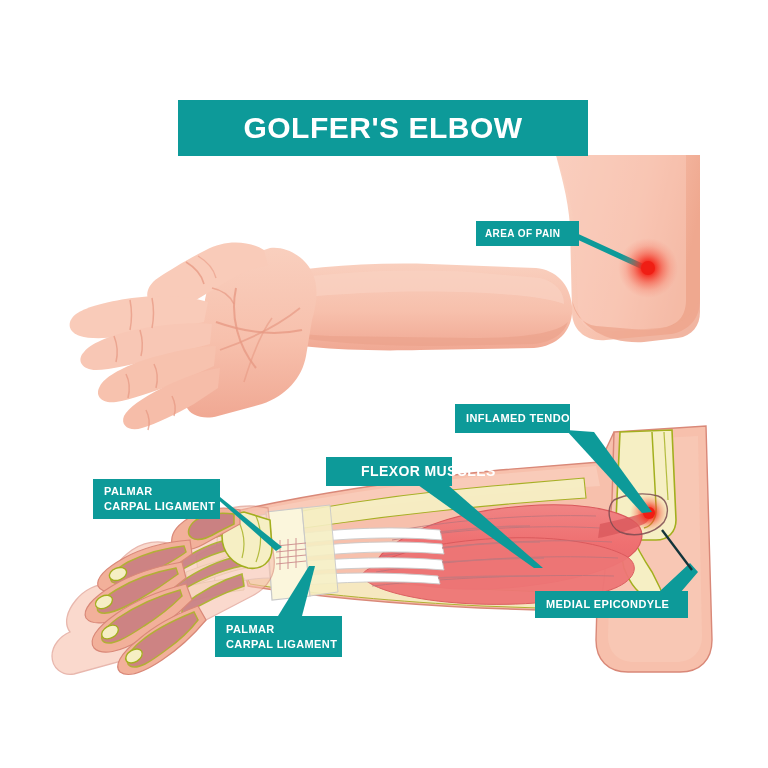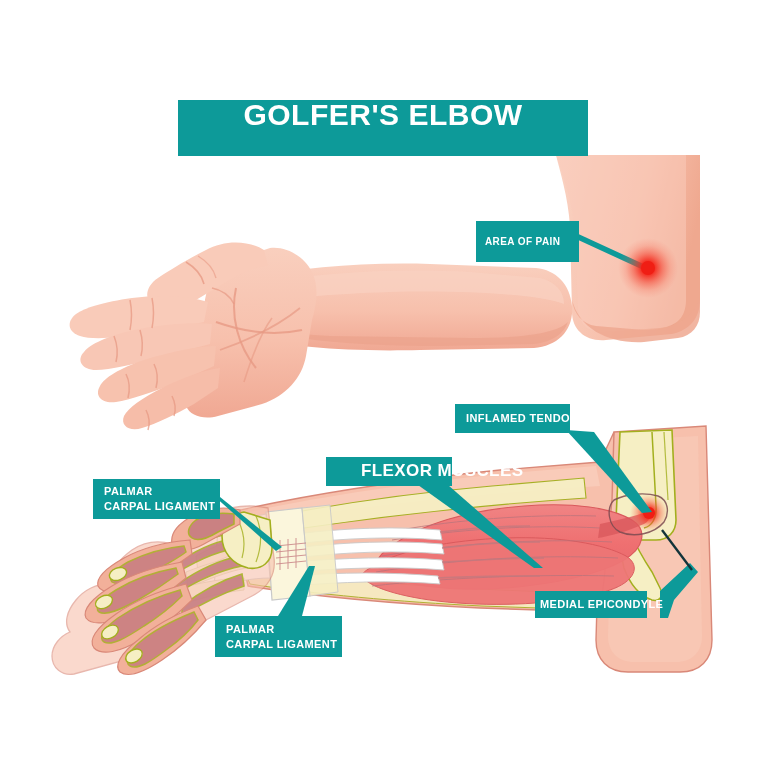--- a/index.html
+++ b/index.html
@@ -11,21 +11,21 @@
     position:relative;
   }
   #stage{position:absolute;inset:0;width:768px;height:768px;}
   #art{position:absolute;left:0;top:0;width:768px;height:768px;}
 
   
   .title-banner{
     position:absolute;
     left:178px;top:100px;width:410px;height:56px;
     background:#0D9A99;
-    display:flex;justify-content:center;
+    display:flex;align-items:center;justify-content:center;
   }
   .title-banner .title-text{
     color:#ffffff;
     font-size:30px;
     font-weight:bold;
     letter-spacing:0.5px;
     line-height:1;
     white-space:nowrap;
   }
 
@@ -37,36 +37,36 @@
     font-size:11px;
     font-weight:bold;
     letter-spacing:0.4px;
     display:flex;
     flex-direction:column;
     justify-content:center;
     box-sizing:border-box;
   }
   .label-box .ln{white-space:nowrap;line-height:1.35;}
 
-  .lb-area-pain{left:476px;top:221px;width:103px;height:41px;padding:8px 9px;}
+  .lb-area-pain{left:476px;top:221px;width:103px;height:25px;padding:8px 9px;}
   .lb-area-pain .ln{font-size:10px;}
 
   .lb-inflamed{left:455px;top:404px;width:115px;height:29px;padding:0 11px;}
   .lb-inflamed .ln{font-size:11px;}
 
   .lb-flexor{left:326px;top:457px;width:126px;height:29px;padding:0 11px;}
-  .lb-flexor .ln{font-size:17px;padding-left:24px;}
+  .lb-flexor .ln{font-size:14px;padding-left:24px;}
 
   .lb-palmar-top{left:93px;top:479px;width:127px;height:40px;padding:0 11px;}
   .lb-palmar-top .ln{font-size:11px;}
 
   .lb-palmar-bot{left:215px;top:616px;width:127px;height:41px;padding:0 11px;}
   .lb-palmar-bot .ln{font-size:11px;}
 
-  .lb-medial{left:535px;top:591px;width:112px;height:27px;padding:0 5px;}
+  .lb-medial{left:535px;top:591px;width:153px;height:27px;padding:0 11px;}
   .lb-medial .ln{font-size:11px;}
 </style>
 </head>
 <body>
 
 <div id="stage">
 
   <svg id="art" viewBox="0 0 768 768" xmlns="http://www.w3.org/2000/svg">
     <defs>
       <radialGradient id="painGlow" cx="50%" cy="50%" r="50%">

